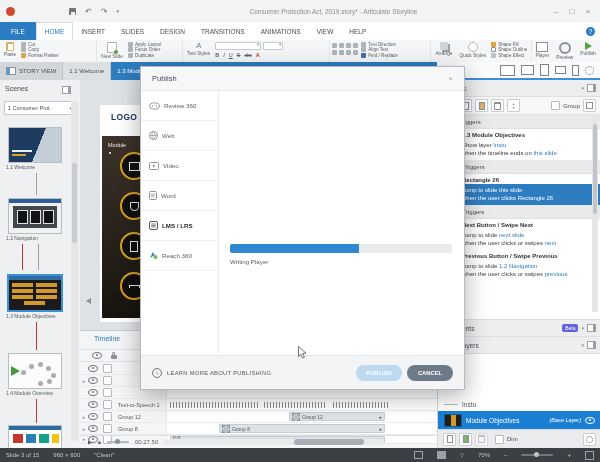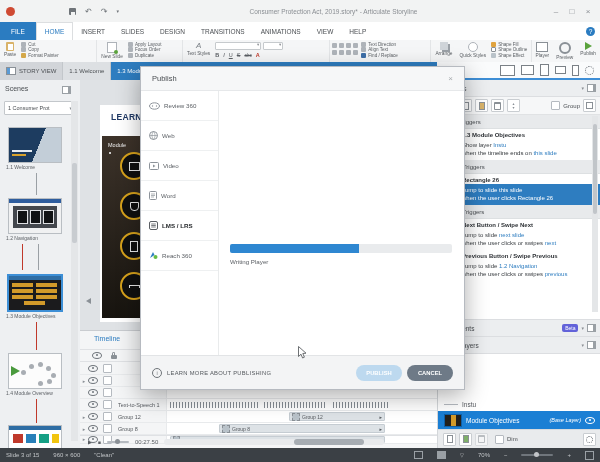--- a/index.html
+++ b/index.html
@@ -386,21 +386,21 @@
       <div style="position:absolute;left:0;top:0;width:52px;height:4px;background:#2e6da4"></div>
       <div style="position:absolute;left:4px;top:8px;width:10px;height:9px;background:#c0392b"></div>
       <div style="position:absolute;left:17px;top:8px;width:10px;height:9px;background:#2980b9"></div>
       <div style="position:absolute;left:30px;top:8px;width:10px;height:9px;background:#16a085"></div>
       <div style="position:absolute;left:43px;top:8px;width:7px;height:9px;background:#f1c40f"></div>
     </div>
   </div>
 
   <div class="ab canvas">
     <div class="slidewhite"></div>
-    <div class="logotxt">LEARN</div>
+    <div class="logotxt">LOGO</div>
     <div class="slidedark"></div>
     <div class="modtxt">Module</div>
     <div class="bdot"></div>
     <div class="goldc" style="top:72px">
         <div class="g"></div>
       </div>
     <div class="goldc" style="top:112px">
         <div class="g" style="border-radius:0 0 4px 4px;width:7px"></div>
       </div>
     <div class="goldc" style="top:152px">

